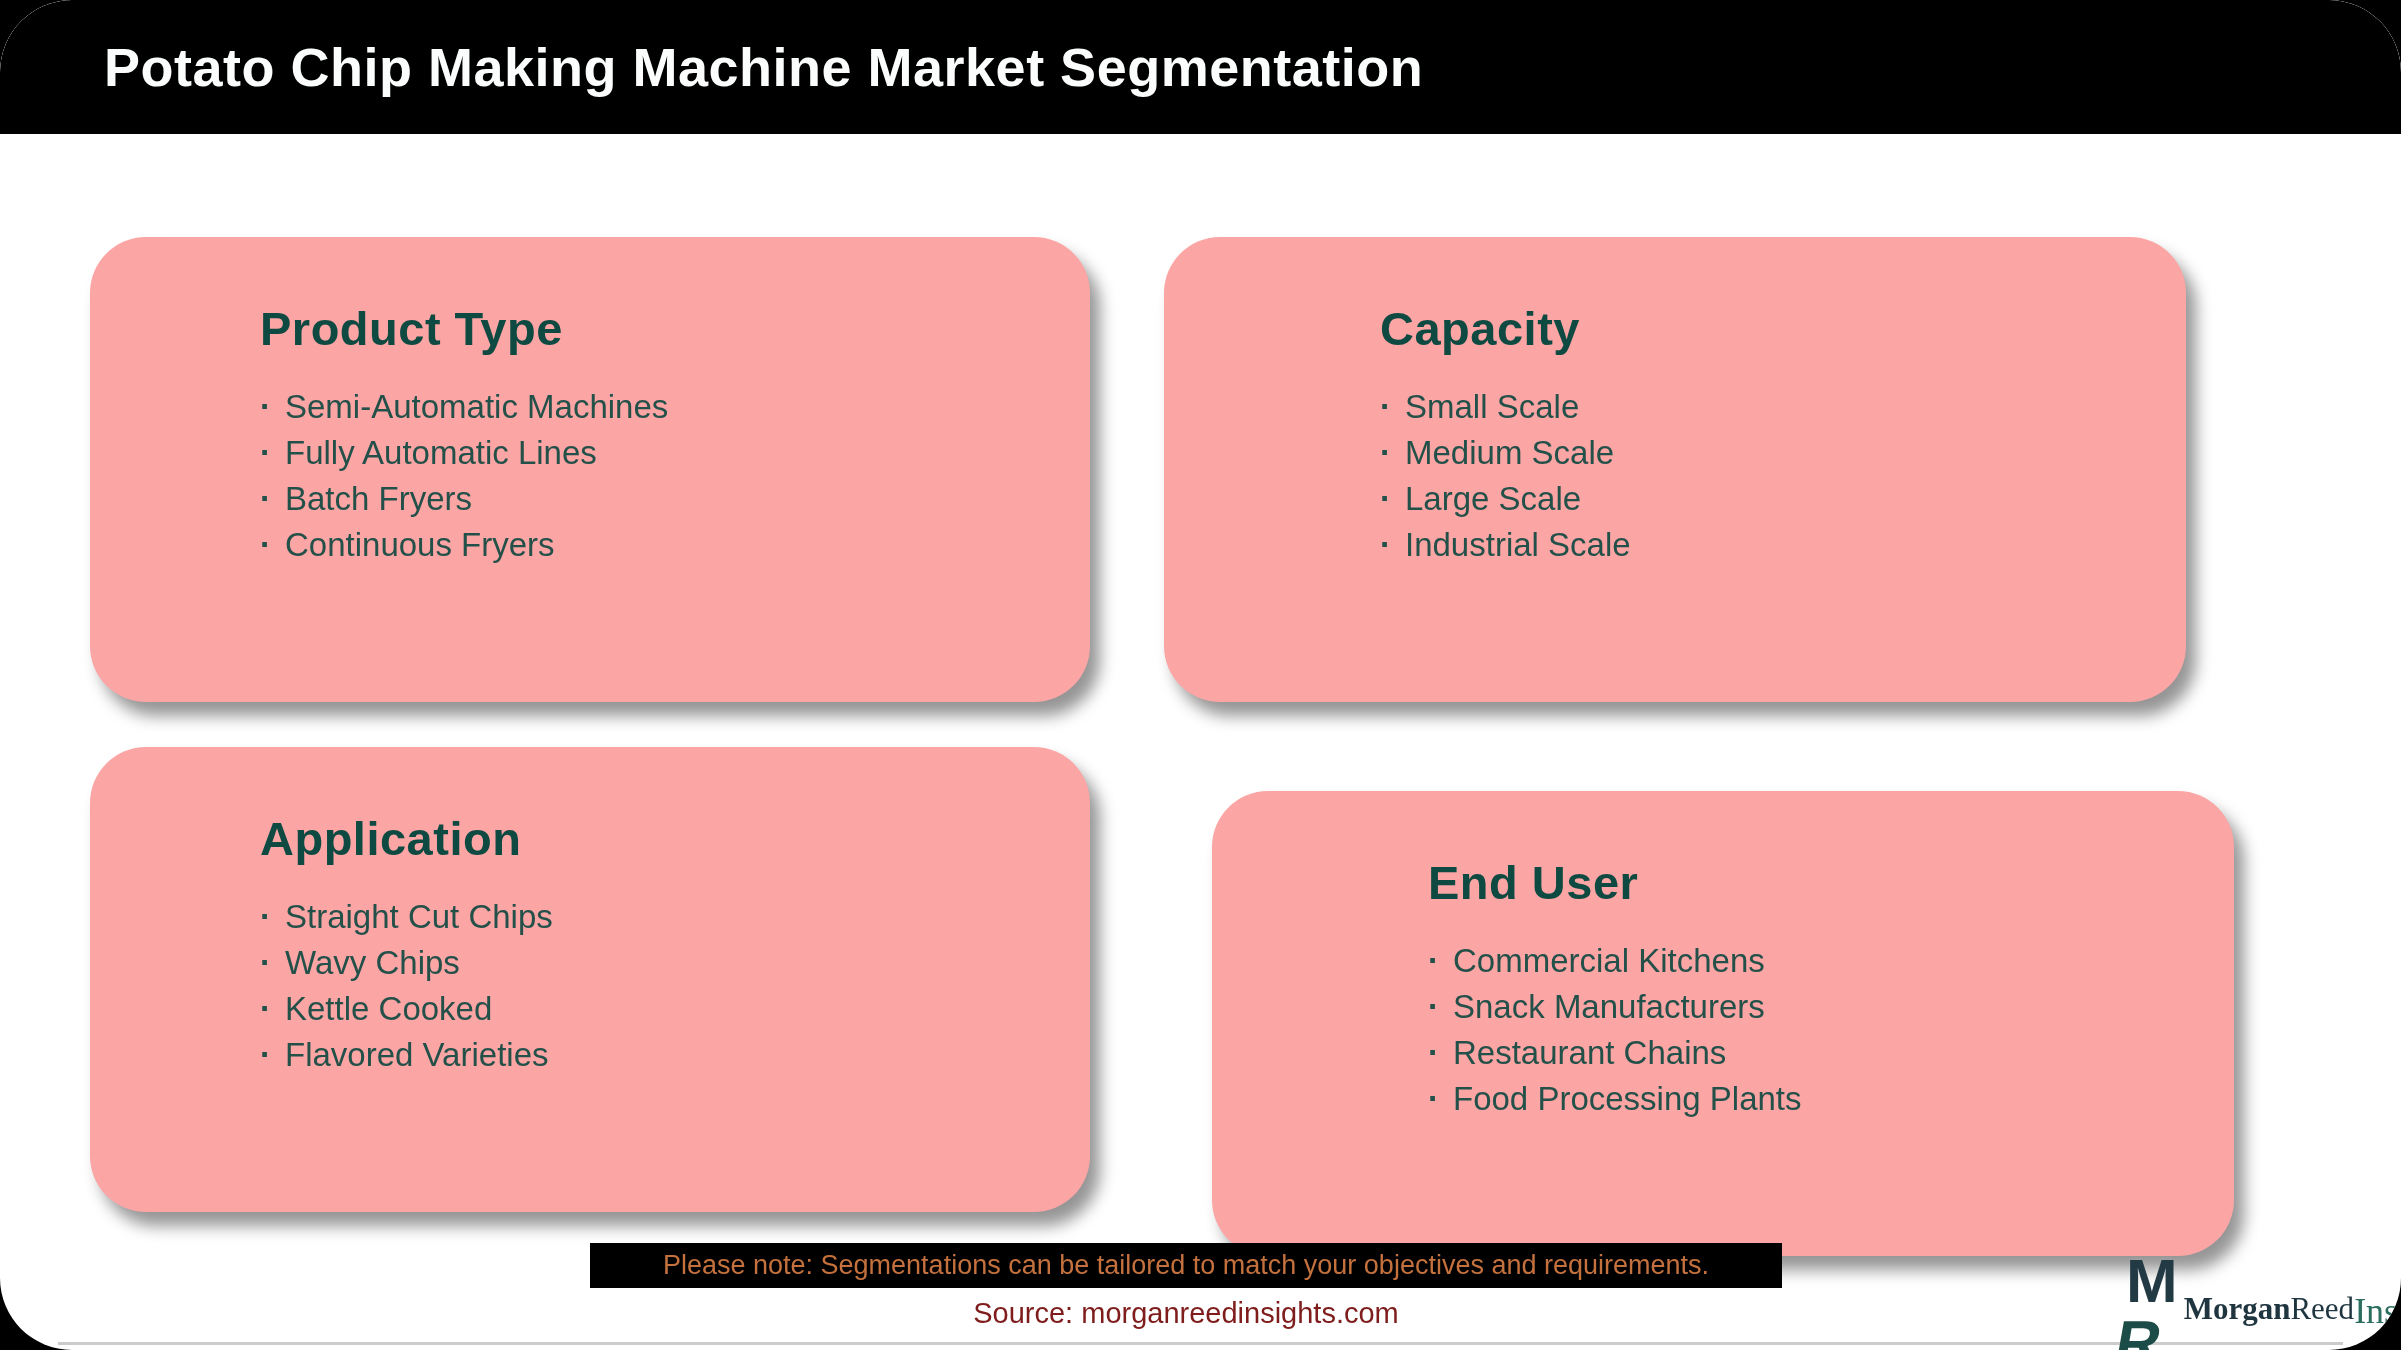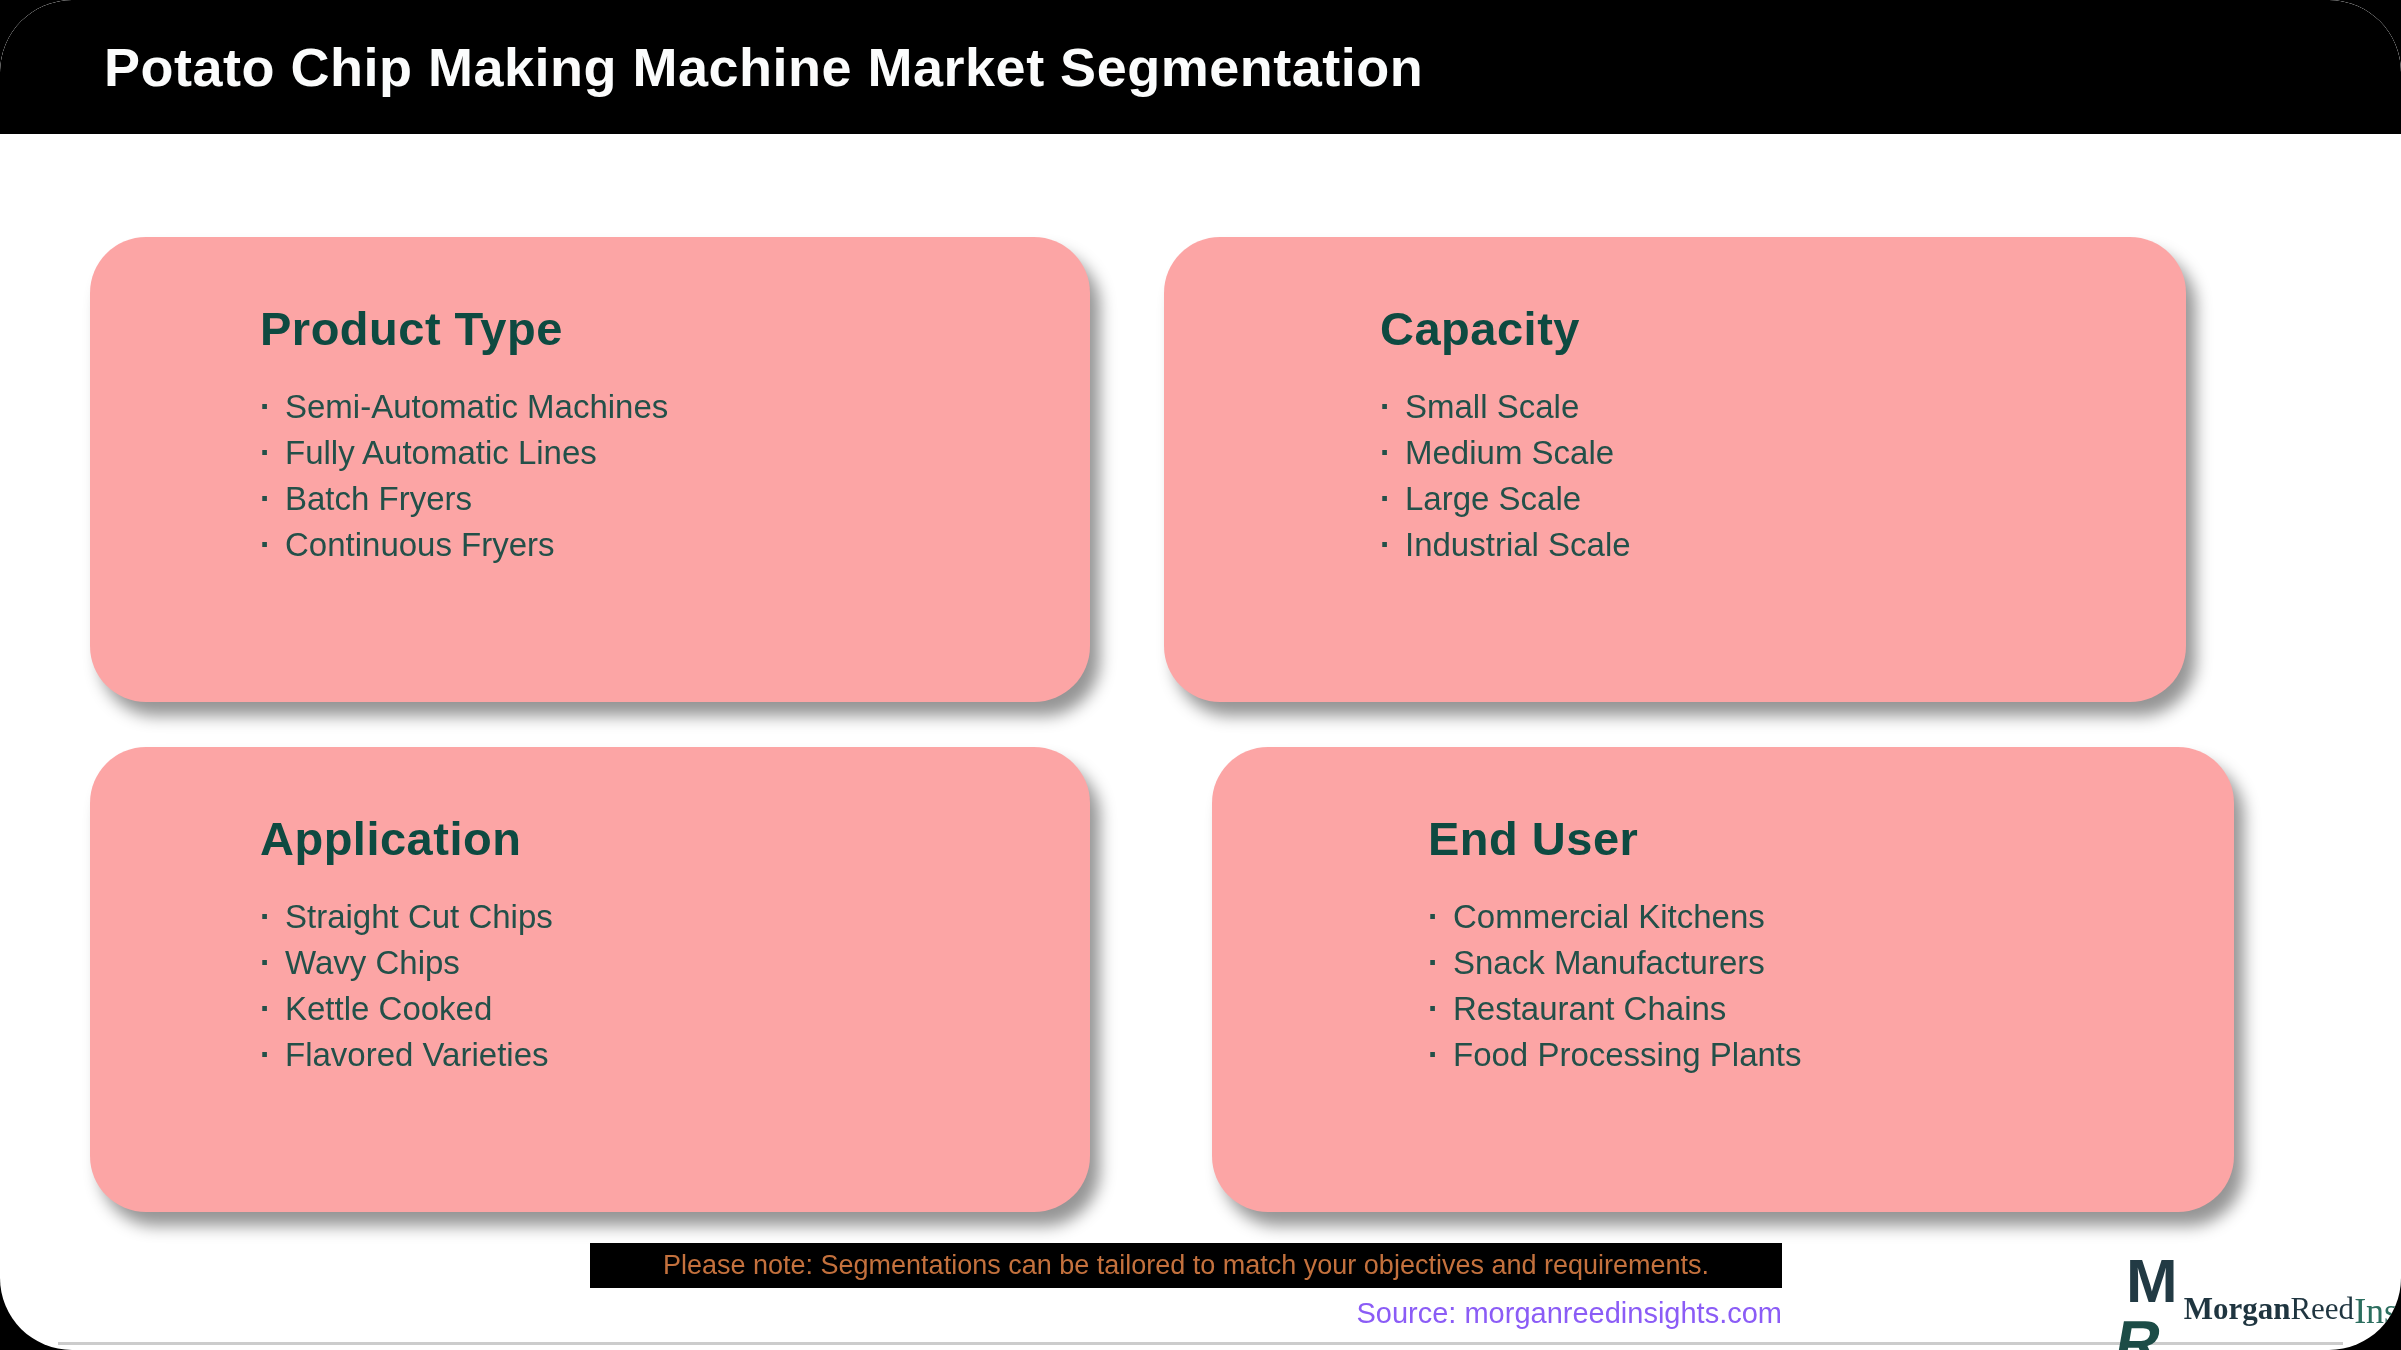--- a/index.html
+++ b/index.html
@@ -20,38 +20,38 @@
   }
   
   .card{
     position:absolute;background:#fca5a5;border-radius:56px;
     box-shadow:10px 14px 16px rgba(0,0,0,0.42);
     box-sizing:border-box;padding-top:64px;
   }
   .card.c1{left:90px;top:237px;width:1000px;height:465px;padding-left:170px;}
   .card.c2{left:1164px;top:237px;width:1022px;height:465px;padding-left:216px;}
   .card.c3{left:90px;top:747px;width:1000px;height:465px;padding-left:170px;}
-  .card.c4{left:1212px;top:747px;width:1022px;height:465px;padding-left:216px;}
+  .card.c4{left:1212px;top:791px;width:1022px;height:465px;padding-left:216px;}
   .card-title{
     margin:0 0 28px 0;font-size:47px;font-weight:700;color:#0e4a41;letter-spacing:0.5px;
   }
   .seg-list{list-style:none;margin:0;padding:0;}
   .seg-list li{
     display:flex;align-items:baseline;font-size:33px;color:#235049;line-height:46px;
   }
   .seg-list .bullet{margin-right:14px;font-weight:700;}
   
   .note-banner{
     position:absolute;left:590px;top:1243px;width:1192px;height:45px;background:#000000;
     display:flex;align-items:center;justify-content:center;
   }
   .note-text{color:#c4713d;font-size:27px;}
   .source-text{
-    position:absolute;left:590px;top:1297px;width:1192px;text-align:right;
-    color:#8b5cf6;font-size:29px;
+    position:absolute;left:590px;top:1297px;width:1192px;text-align:center;
+    color:#7f1d1d;font-size:29px;
   }
   .divider{
     position:absolute;left:58px;right:58px;top:1342px;height:3px;background:#cccccc;
   }
   
   .logo{
     position:absolute;left:2126px;top:1250px;display:flex;align-items:center;gap:10px;
   }
   .monogram{font-size:62px;font-weight:800;line-height:1;letter-spacing:-4px;}
   .monogram .m{color:#223a44;}

